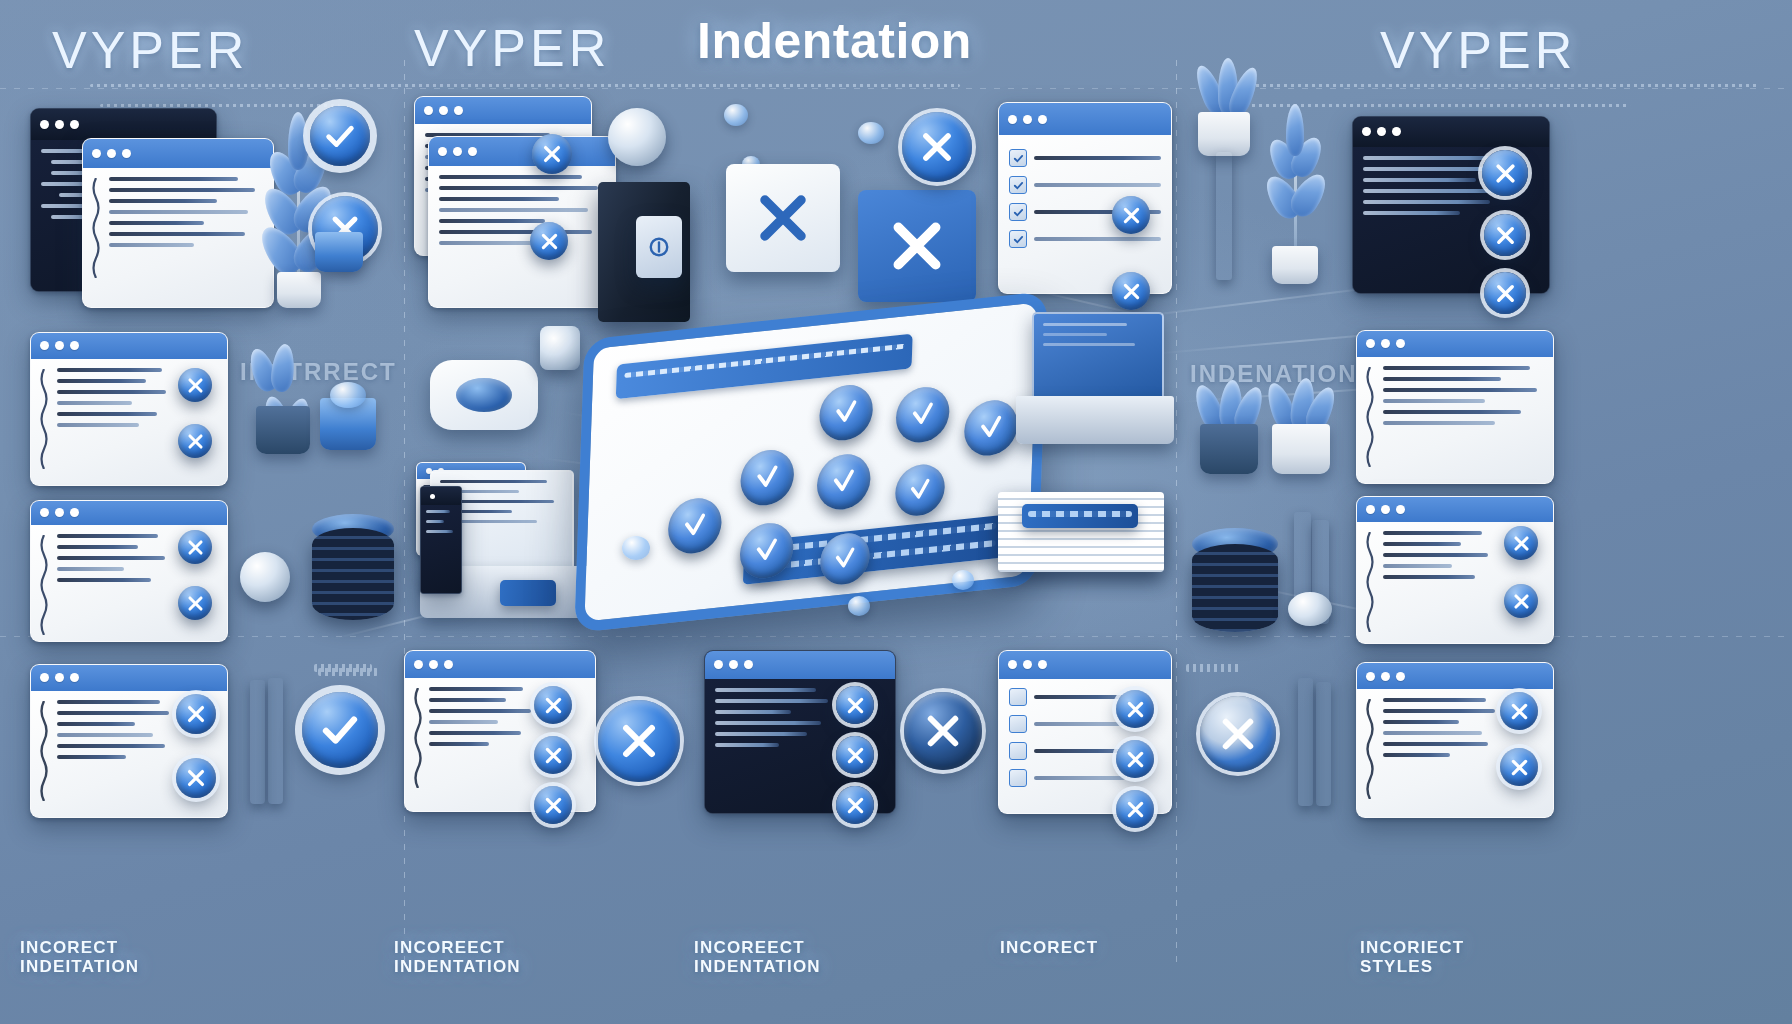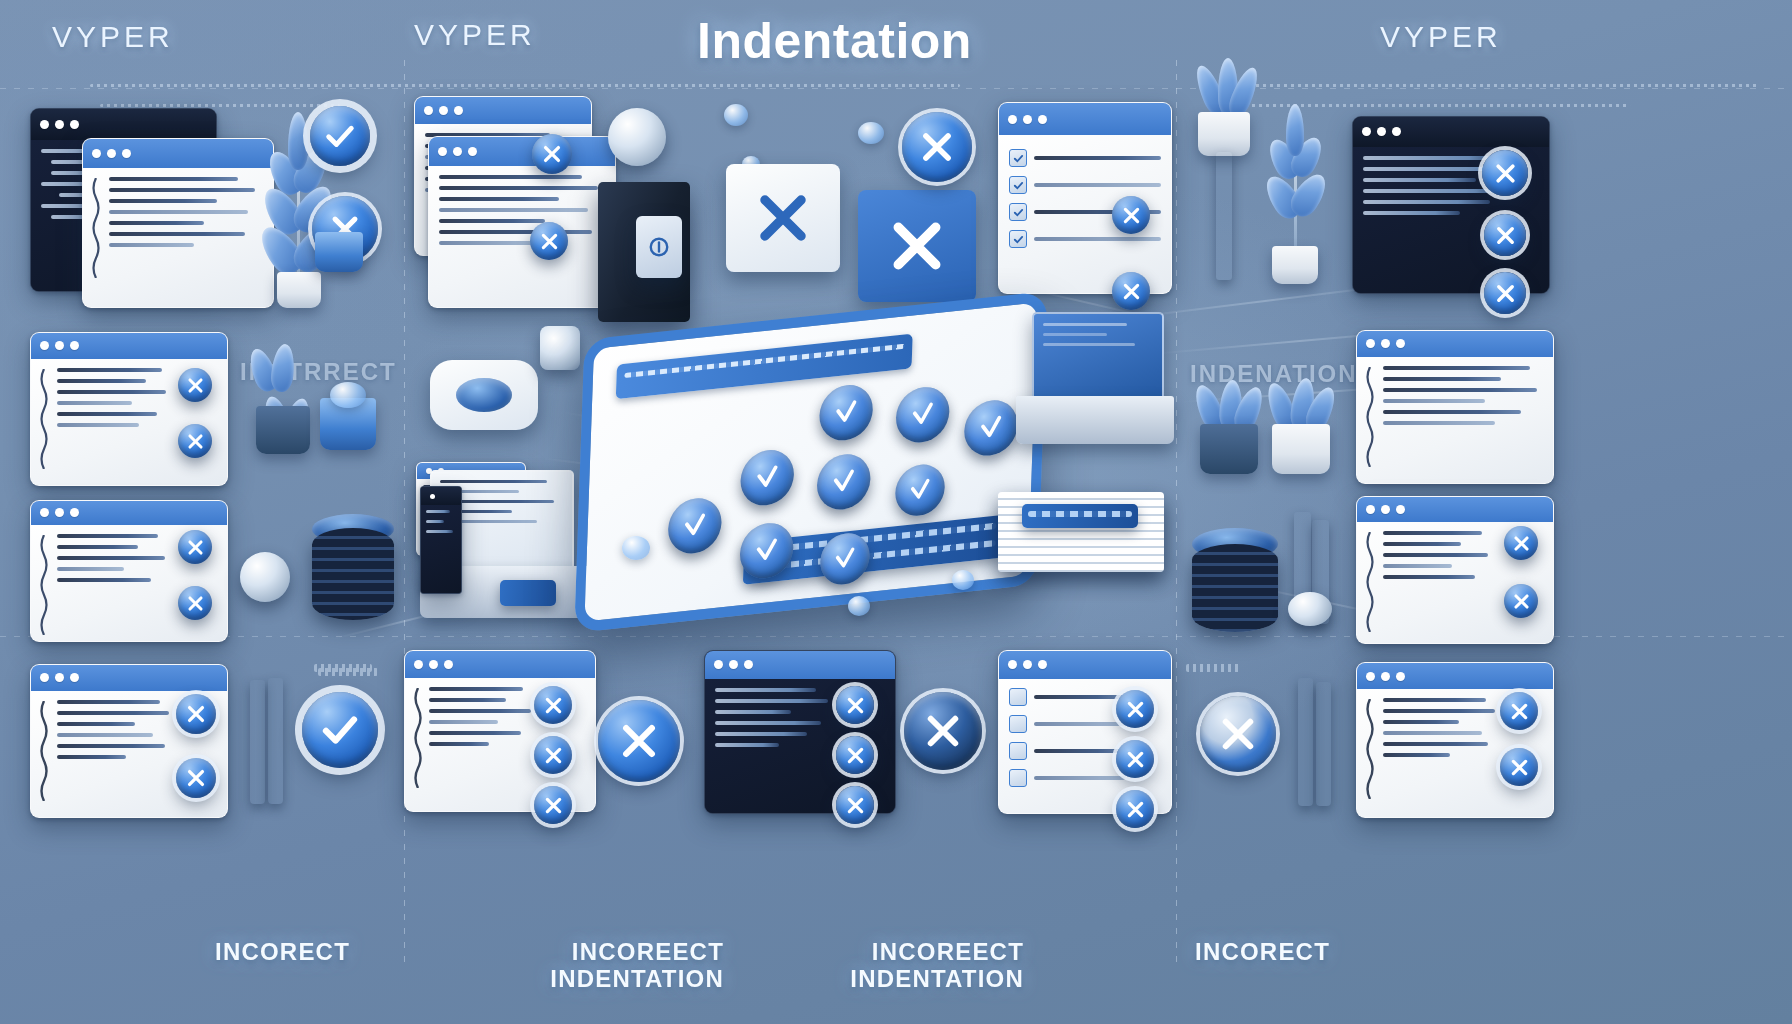--- a/index.html
+++ b/index.html
@@ -14,27 +14,27 @@
   .streaks{position:absolute;inset:0;pointer-events:none;opacity:.35;}
   .streak{position:absolute;height:2px;background:linear-gradient(90deg,rgba(255,255,255,0),rgba(228,240,252,.75),rgba(255,255,255,0));border-radius:2px;filter:blur(.4px);}
   .dashcol{position:absolute;top:60px;bottom:60px;width:1px;
     background:repeating-linear-gradient(to bottom,rgba(226,238,252,.55) 0 6px,rgba(226,238,252,0) 6px 14px);opacity:.7;}
   .dashrow{position:absolute;left:0;right:0;height:1px;
     background:repeating-linear-gradient(to right,rgba(226,238,252,.45) 0 6px,rgba(226,238,252,0) 6px 14px);opacity:.6;}
   .microtext{position:absolute;height:3px;border-radius:2px;opacity:.5;
     background:repeating-linear-gradient(to right,rgba(222,236,252,.9) 0 3px,rgba(222,236,252,0) 3px 7px);}
 
   
-  .vyper{position:absolute;color:#eaf4ff;font-size:30px;letter-spacing:4px;font-weight:400;
+  .vyper{position:absolute;color:#eaf4ff;font-size:52px;letter-spacing:4px;font-weight:400;
     text-shadow:0 0 14px rgba(190,222,255,.85),0 2px 5px rgba(30,55,90,.45);white-space:nowrap;}
   .title{position:absolute;color:#ffffff;font-size:50px;font-weight:700;letter-spacing:.5px;
     text-shadow:0 0 22px rgba(180,216,255,.9),0 3px 8px rgba(28,52,86,.55);white-space:nowrap;}
   .ghostlabel{position:absolute;color:rgba(226,240,255,.52);font-size:24px;font-weight:700;letter-spacing:2px;
     text-shadow:0 1px 4px rgba(40,70,110,.35);white-space:nowrap;filter:blur(.5px);}
-  .caption{position:absolute;text-align:right;color:#f4faff;font-size:24px;font-weight:700;
+  .caption{position:absolute;text-align:left;color:#f4faff;font-size:17px;font-weight:700;
     letter-spacing:1.2px;line-height:1.14;text-shadow:0 0 16px rgba(160,205,255,.75),0 2px 6px rgba(25,48,80,.5);}
 
   
   .win{position:absolute;border-radius:9px;overflow:hidden;
     box-shadow:0 10px 24px rgba(24,44,72,.40),0 2px 5px rgba(20,38,64,.35);
     background:#f2f4f7;border:1px solid rgba(255,255,255,.45);}
   .win .bar{height:17%;min-height:14px;background:linear-gradient(180deg,#5b93de 0%,#3d79cc 100%);
     display:flex;align-items:center;gap:6px;padding-left:9px;}
   .win .dot{width:9px;height:9px;border-radius:50%;background:#fff;box-shadow:0 1px 1px rgba(0,0,0,.15);}
   .win .body{position:relative;height:83%;padding:9px 10px;
@@ -848,26 +848,31 @@
       </svg>
   </div>
   <div class="xbadge ring" style="left:1500px;top:748px;width:38px;height:38px">
     <svg width="21" height="21" viewBox="0 0 24 24">
         <path d="M5 5 L19 19 M19 5 L5 19" stroke="#fff" stroke-width="3.7" stroke-linecap="round"></path>
       </svg>
   </div>
 
   <div class="caption" style="left:20px;top:938px;width:330px">
     <div>INCORECT</div>
+    <div>INDEITATION</div>
   </div>
   <div class="caption" style="left:394px;top:938px;width:330px">
     <div>INCOREECT</div>
     <div>INDENTATION</div>
   </div>
   <div class="caption" style="left:694px;top:938px;width:330px">
     <div>INCOREECT</div>
     <div>INDENTATION</div>
   </div>
   <div class="caption" style="left:1000px;top:938px;width:330px">
     <div>INCORECT</div>
   </div>
+  <div class="caption" style="left:1360px;top:938px;width:330px">
+    <div>INCORIECT</div>
+    <div>STYLES</div>
+  </div>
 
 </div>
 
 </body></html>

